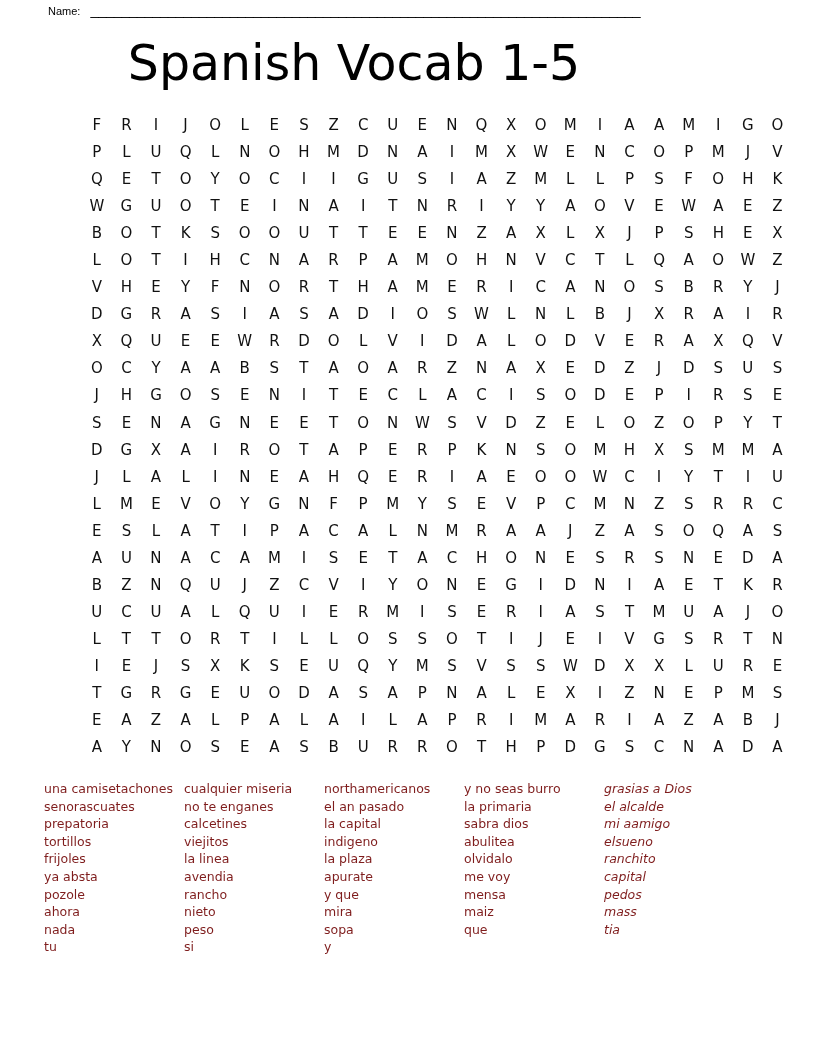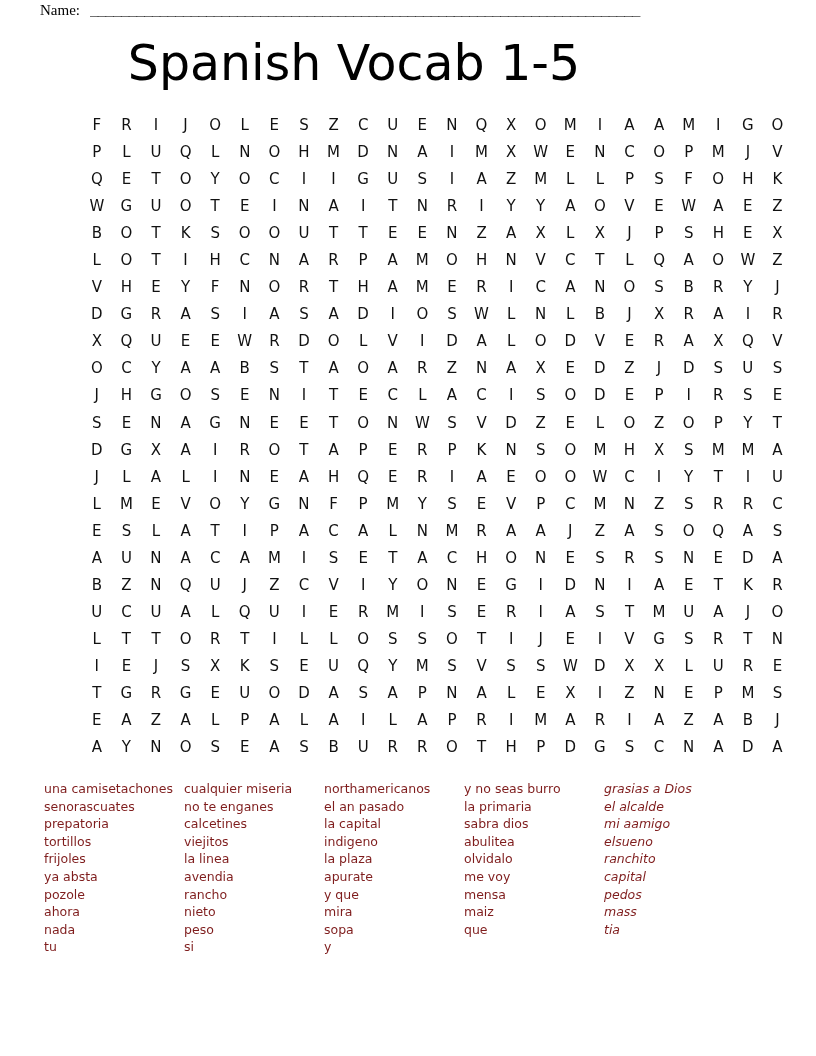--- a/index.html
+++ b/index.html
@@ -21,35 +21,35 @@
   .name-row {
     position: absolute;
     left: 40px;
     top: 0px;
     width: 700px;
     height: 26px;
     display: flex;
     align-items: baseline;
   }
   .name-label {
-    font-family: Liberation Serif, serif;
-    font-size: 15px;
+    font-family: Liberation Sans, sans-serif;
+    font-size: 11px;
     line-height: 20px;
     white-space: pre;
+    margin-left: 8px;
   }
   .name-line {
     font-family: "Liberation Sans", sans-serif;
     font-size: 15px;
     line-height: 20px;
     letter-spacing: -0.6px;
     white-space: nowrap;
     overflow: hidden;
     margin-left: 10px;
     flex: 1;
-    font-weight: bold;
   }
 
   
   .puzzle-title {
     position: absolute;
     left: 0;
     top: 34px;
     width: 708px;
     text-align: center;
     font-family: "DejaVu Sans", sans-serif;

